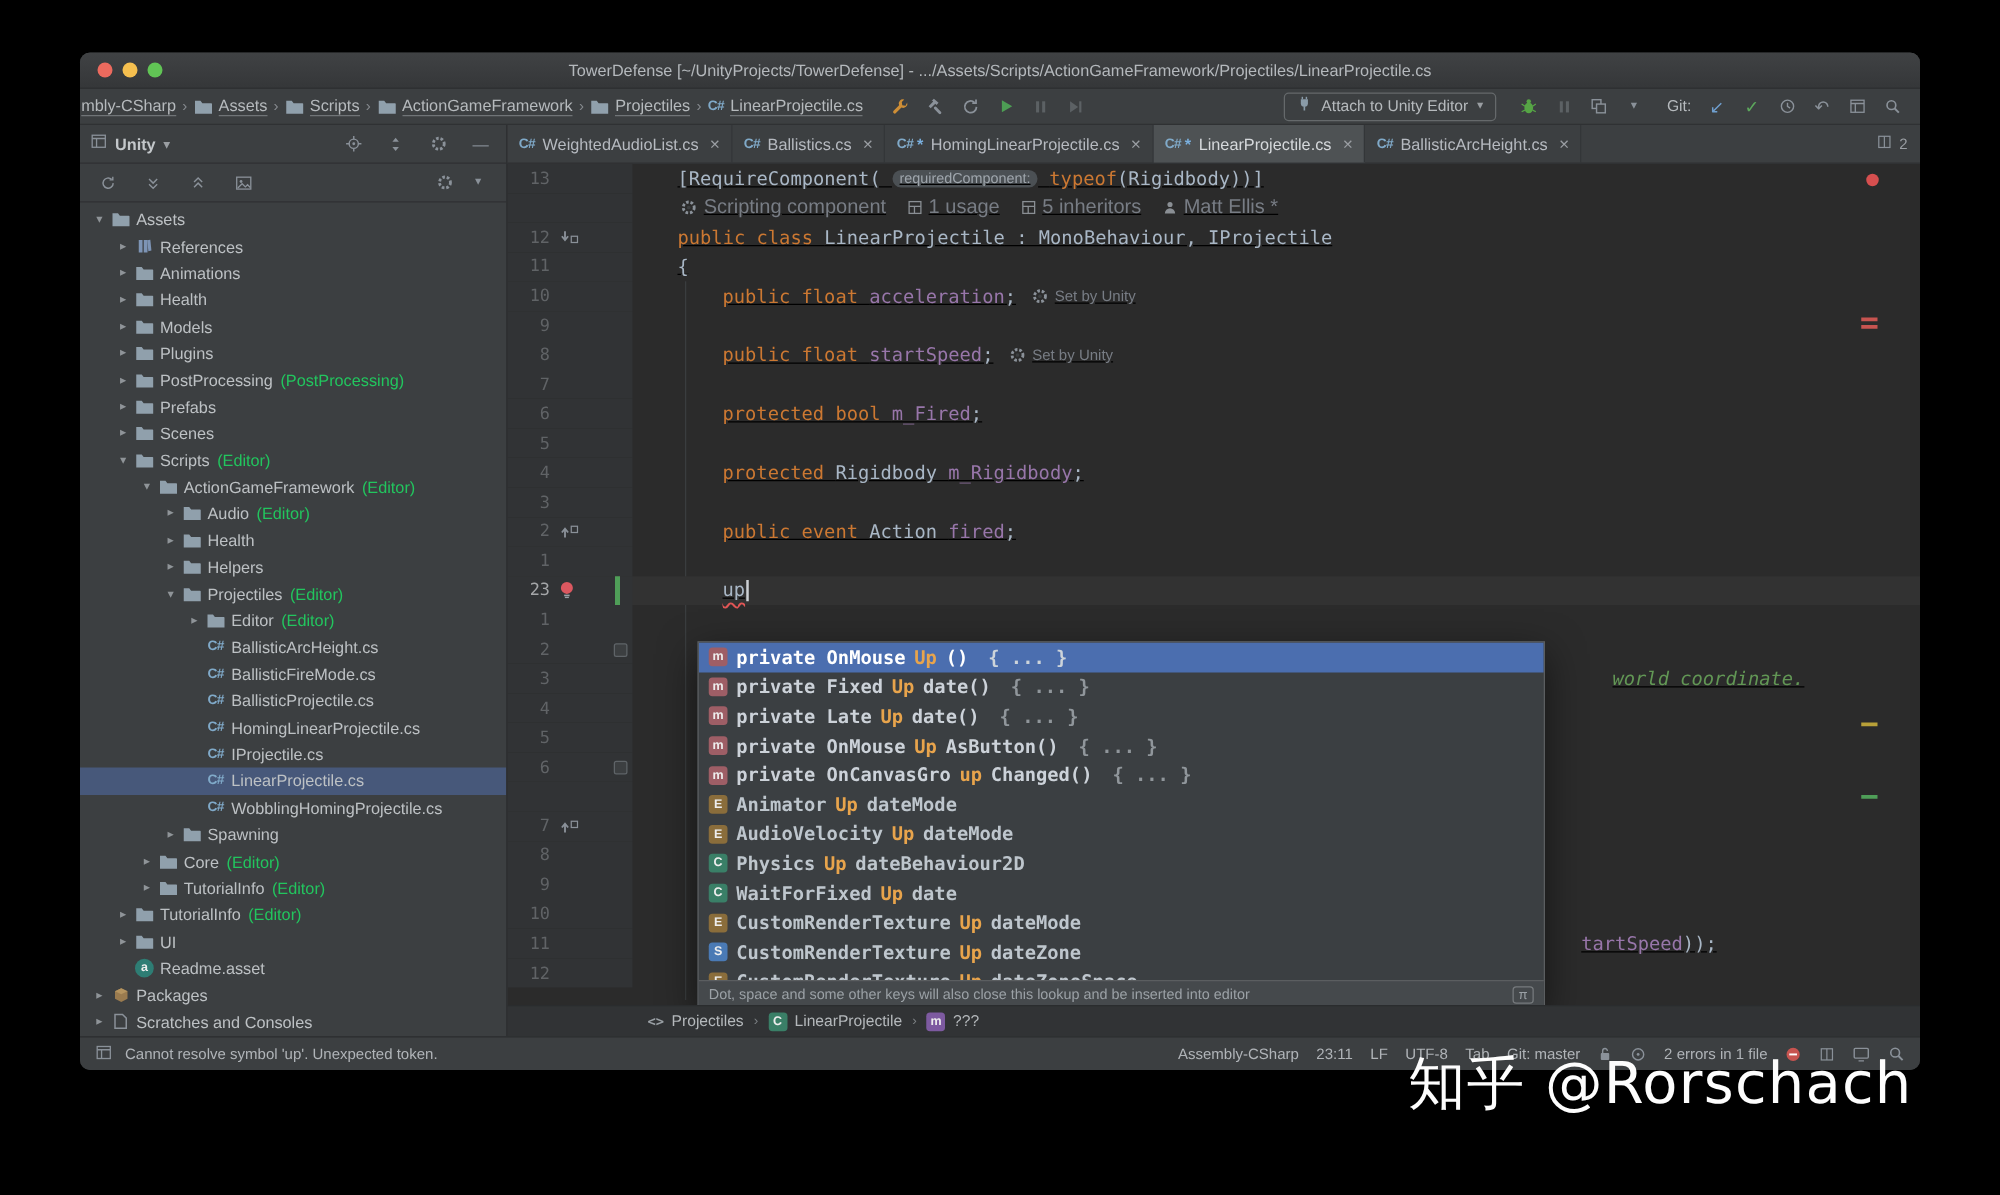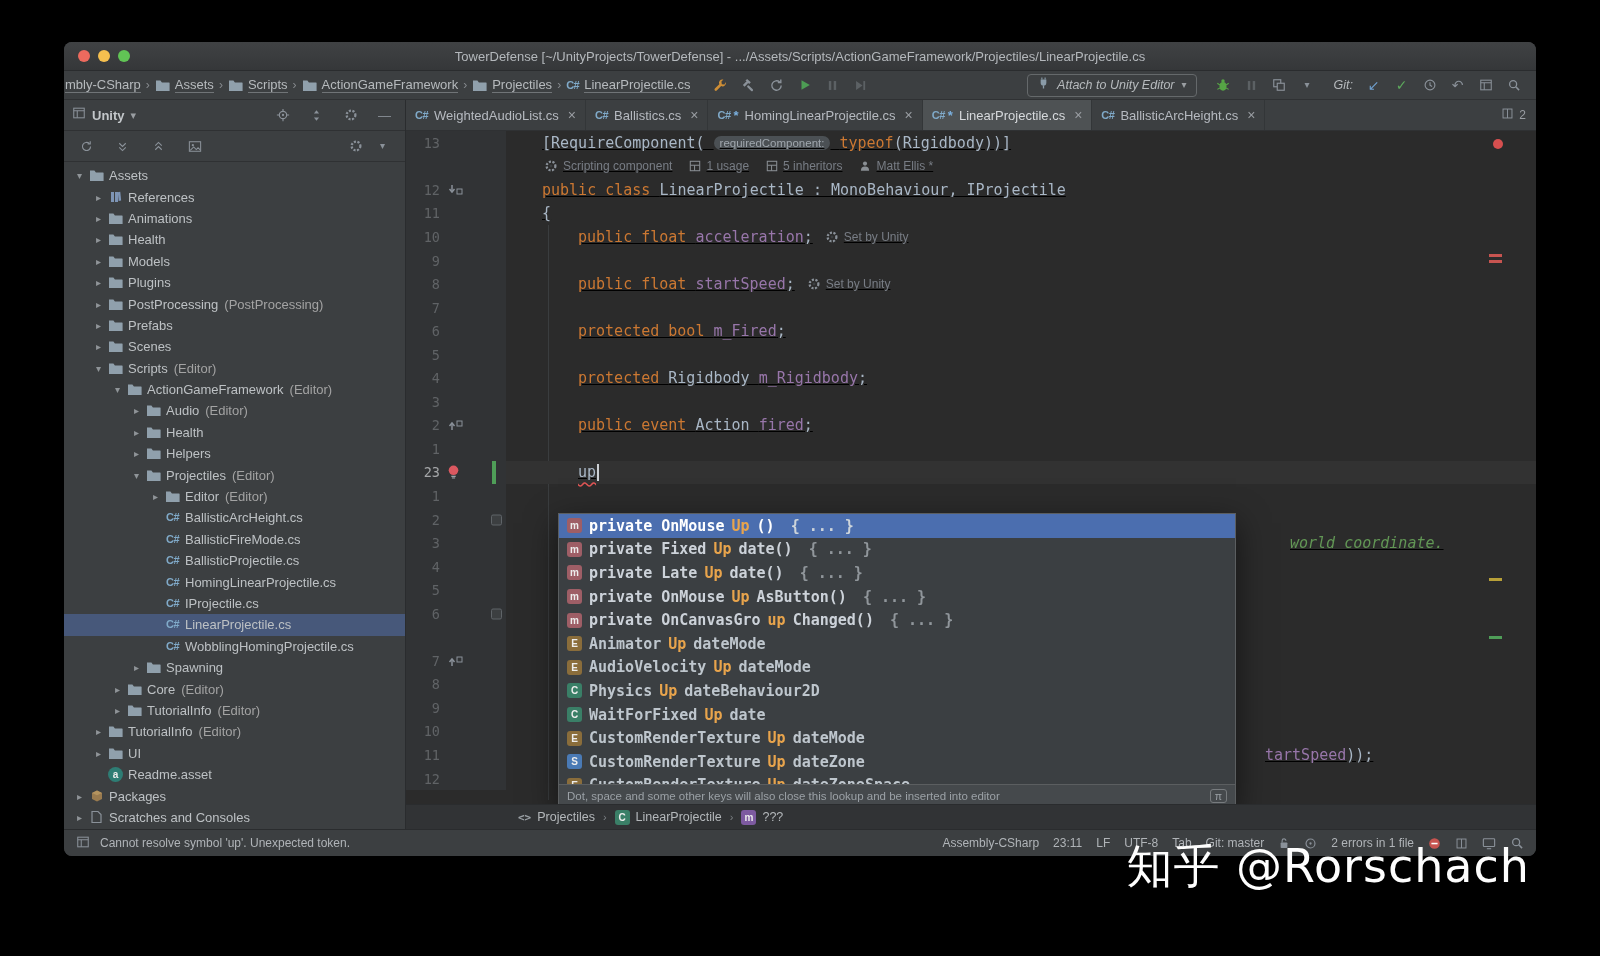--- a/index.html
+++ b/index.html
@@ -13,41 +13,41 @@
   .light{width:12px;height:12px;border-radius:50%;}
   .title-text{margin:0 auto;font-size:13px;color:#b4b8bc;white-space:nowrap;}
   
   .toolbar{height:28px;flex:none;background:#3c3f41;border-bottom:1px solid #2f3133;display:flex;align-items:center;padding:0 10px 0 4px;}
   .crumbs{display:flex;align-items:center;white-space:nowrap;}
   .crumb{display:flex;align-items:center;gap:5px;font-size:13px;color:#b6babd;cursor:default;}
   .crumb .lbl{border-bottom:1px solid #707477;}
   .crumb-sep{color:#85898d;margin:0 5px;font-size:12px;}
   .tbtn{width:25px;height:22px;display:flex;align-items:center;justify-content:center;border-radius:3px;flex:none;}
   .run-group{display:flex;align-items:center;gap:3px;margin-left:18px;}
-  .right-group{margin-left:auto;display:flex;align-items:center;gap:4px;font-style:italic;}
+  .right-group{margin-left:auto;display:flex;align-items:center;gap:4px;}
   .combo{display:flex;align-items:center;gap:7px;border:1px solid #65696b;border-radius:4px;height:21px;
     padding:0 9px;font-size:12.5px;color:#b6babd;margin-right:10px;}
   .git-label{font-size:12.5px;color:#b6babd;margin:0 4px 0 10px;}
   .txt-ic{font-size:13px;line-height:1;}
   
   .main{flex:1;display:flex;min-height:0;}
   .left-panel{width:341px;flex:none;background:#3c3f41;border-right:1px solid #2a2c2e;display:flex;flex-direction:column;}
   .panel-header{height:30px;flex:none;border-bottom:1px solid #2f3133;display:flex;align-items:center;padding:0 8px;gap:6px;}
   .panel-title{font-size:13px;color:#c3c7ca;font-weight:bold;}
   .panel-caret{color:#9a9ea2;font-size:11px;}
   .ph-icons{margin-left:auto;display:flex;align-items:center;gap:9px;}
   .panel-tools{height:30px;flex:none;border-bottom:1px solid #2f3133;display:flex;align-items:center;padding:0 10px;gap:11px;}
   .pt-right{margin-left:auto;display:flex;align-items:center;gap:2px;}
   .tree{flex:1;overflow:hidden;padding-top:3px;}
   .trow{height:21.4px;display:flex;align-items:center;font-size:13px;color:#bdc1c4;white-space:nowrap;cursor:default;}
   .trow.selected{background:#47587a;}
   .tarrow{width:15px;flex:none;text-align:center;color:#8f9498;font-size:10px;}
   .ticon{width:19px;flex:none;display:flex;justify-content:center;}
   .tlabel{margin-left:3px;}
-  .tsuffix{color:#a3a3a3;margin-left:6px;}
+  .tsuffix{color:#22c55e;margin-left:6px;}
   
   .editor-col{flex:1;display:flex;flex-direction:column;min-width:0;background:#2b2b2b;}
   .tabbar{height:30px;flex:none;background:#3c3f41;border-bottom:1px solid #2f3133;display:flex;align-items:stretch;}
   .tab{display:flex;align-items:center;gap:6px;padding:0 9px;font-size:13px;color:#b6bac0;border-right:1px solid #333638;cursor:default;}
   .tab.active{background:#4e5254;color:#d6d9dc;}
   .tab .close{color:#9a9ea3;font-size:14px;margin-left:3px;}
   .tab .mod{color:#7ab0df;font-weight:bold;margin-left:-3px;}
   .tabbar-right{margin-left:auto;display:flex;align-items:center;gap:5px;padding-right:10px;color:#9a9ea3;font-size:12px;}
   .editor-body{flex:1;position:relative;overflow:hidden;font-family:"DejaVu Sans Mono","Liberation Mono",monospace;font-size:15px;text-decoration:underline;}
   .indent-guide{position:absolute;left:142px;top:94px;bottom:4px;width:1px;background:#3a3d3f;}
@@ -59,21 +59,21 @@
   .gico{position:absolute;left:42px;top:50%;transform:translateY(-50%);display:flex;}
   .gchange{position:absolute;left:86px;top:0;bottom:0;width:4px;background:#4f9e58;}
   .gfold{position:absolute;right:4px;top:50%;transform:translateY(-50%);width:9px;height:9px;border:1px solid #5f6468;background:#3c3f41;border-radius:2px;}
   .ctext{flex:1;white-space:pre;display:flex;align-items:center;height:100%;}
   .tk-k{color:#cc7832;}.tk-d{color:#a9b7c6;}.tk-f{color:#9876aa;}
   .tk-com{color:#629755;font-style:italic;}
   .tk-chip{background:#4b5054;color:#9fa6ad;border-radius:8px;padding:1px 6px;font-size:11.5px;font-family:"Liberation Sans",sans-serif;}
   .tk-err{color:#a9b7c6;text-decoration-line:underline;text-decoration-style:wavy;text-decoration-color:#e05555;text-underline-offset:4px;}
   .caret-bar{display:inline-block;width:1.6px;height:17px;background:#ccd0d4;margin-left: 1px;}
   .code-hint{display:inline-flex;align-items:center;gap:5px;margin-left:12px;color:#787d85;font-size:12px;font-family:"Liberation Sans",sans-serif;}
-  .vision{display:flex;gap:17px;color:#787d85;font-size:12px;font-family:"Liberation Sans",sans-serif;align-items:center;}
+  .vision{display:flex;gap:17px;color:#787d85;font-size:16px;font-family:"Liberation Sans",sans-serif;align-items:center;}
   .vitem{display:inline-flex;gap:5px;align-items:center;white-space:nowrap;}
   
   .popup{position:absolute;left:152px;top:382px;width:676px;background:#3b3f42;border:1px solid #5b5e60;z-index:40;box-shadow:0 10px 30px rgba(0,0,0,.55);}
   .popup-rows{height:270px;overflow:hidden;}
   .prow{height:23.6px;display:flex;align-items:center;padding:0 8px;gap:7px;white-space:pre;cursor:default;}
   .prow.sel{background:#4b6eaf;}
   .pt-b{font-weight:bold;color:#ccd2d9;}
   .pt-bm{font-weight:bold;color:#e8a44c;}
   .pt-bg{color:#90969b;font-weight:bold;}
   .pt-n{font-weight:bold;color:#bec6cd;}

